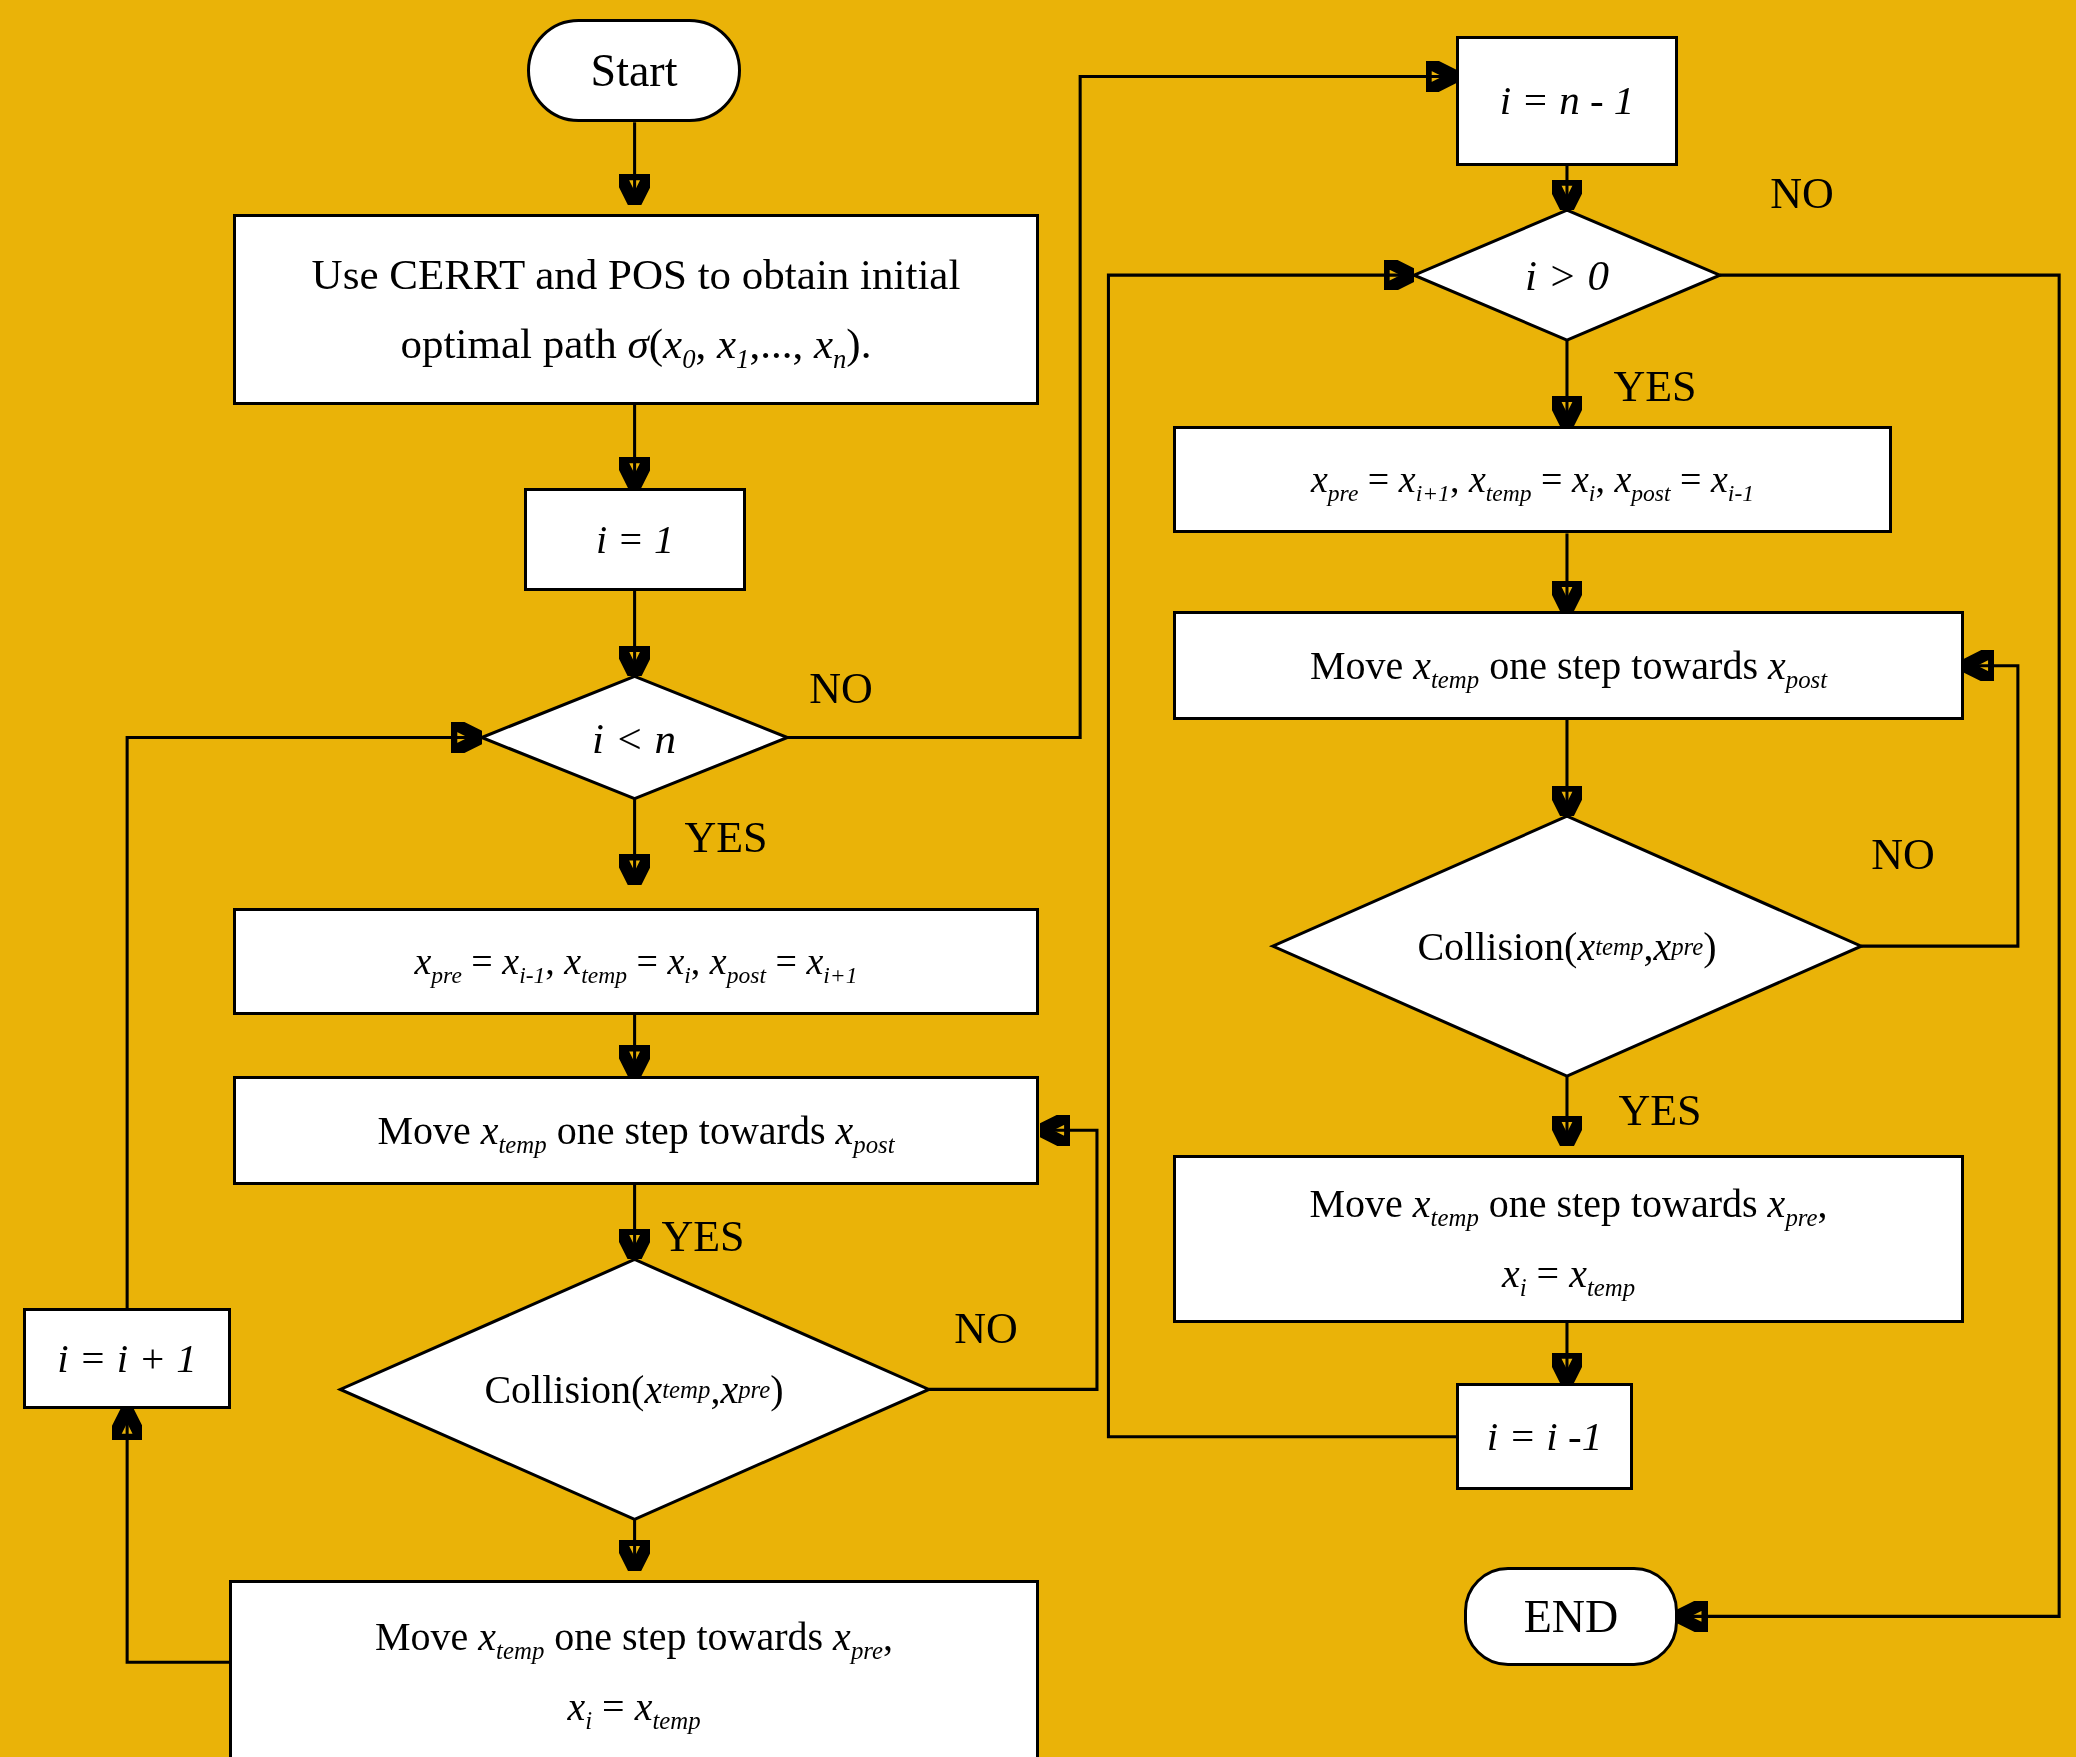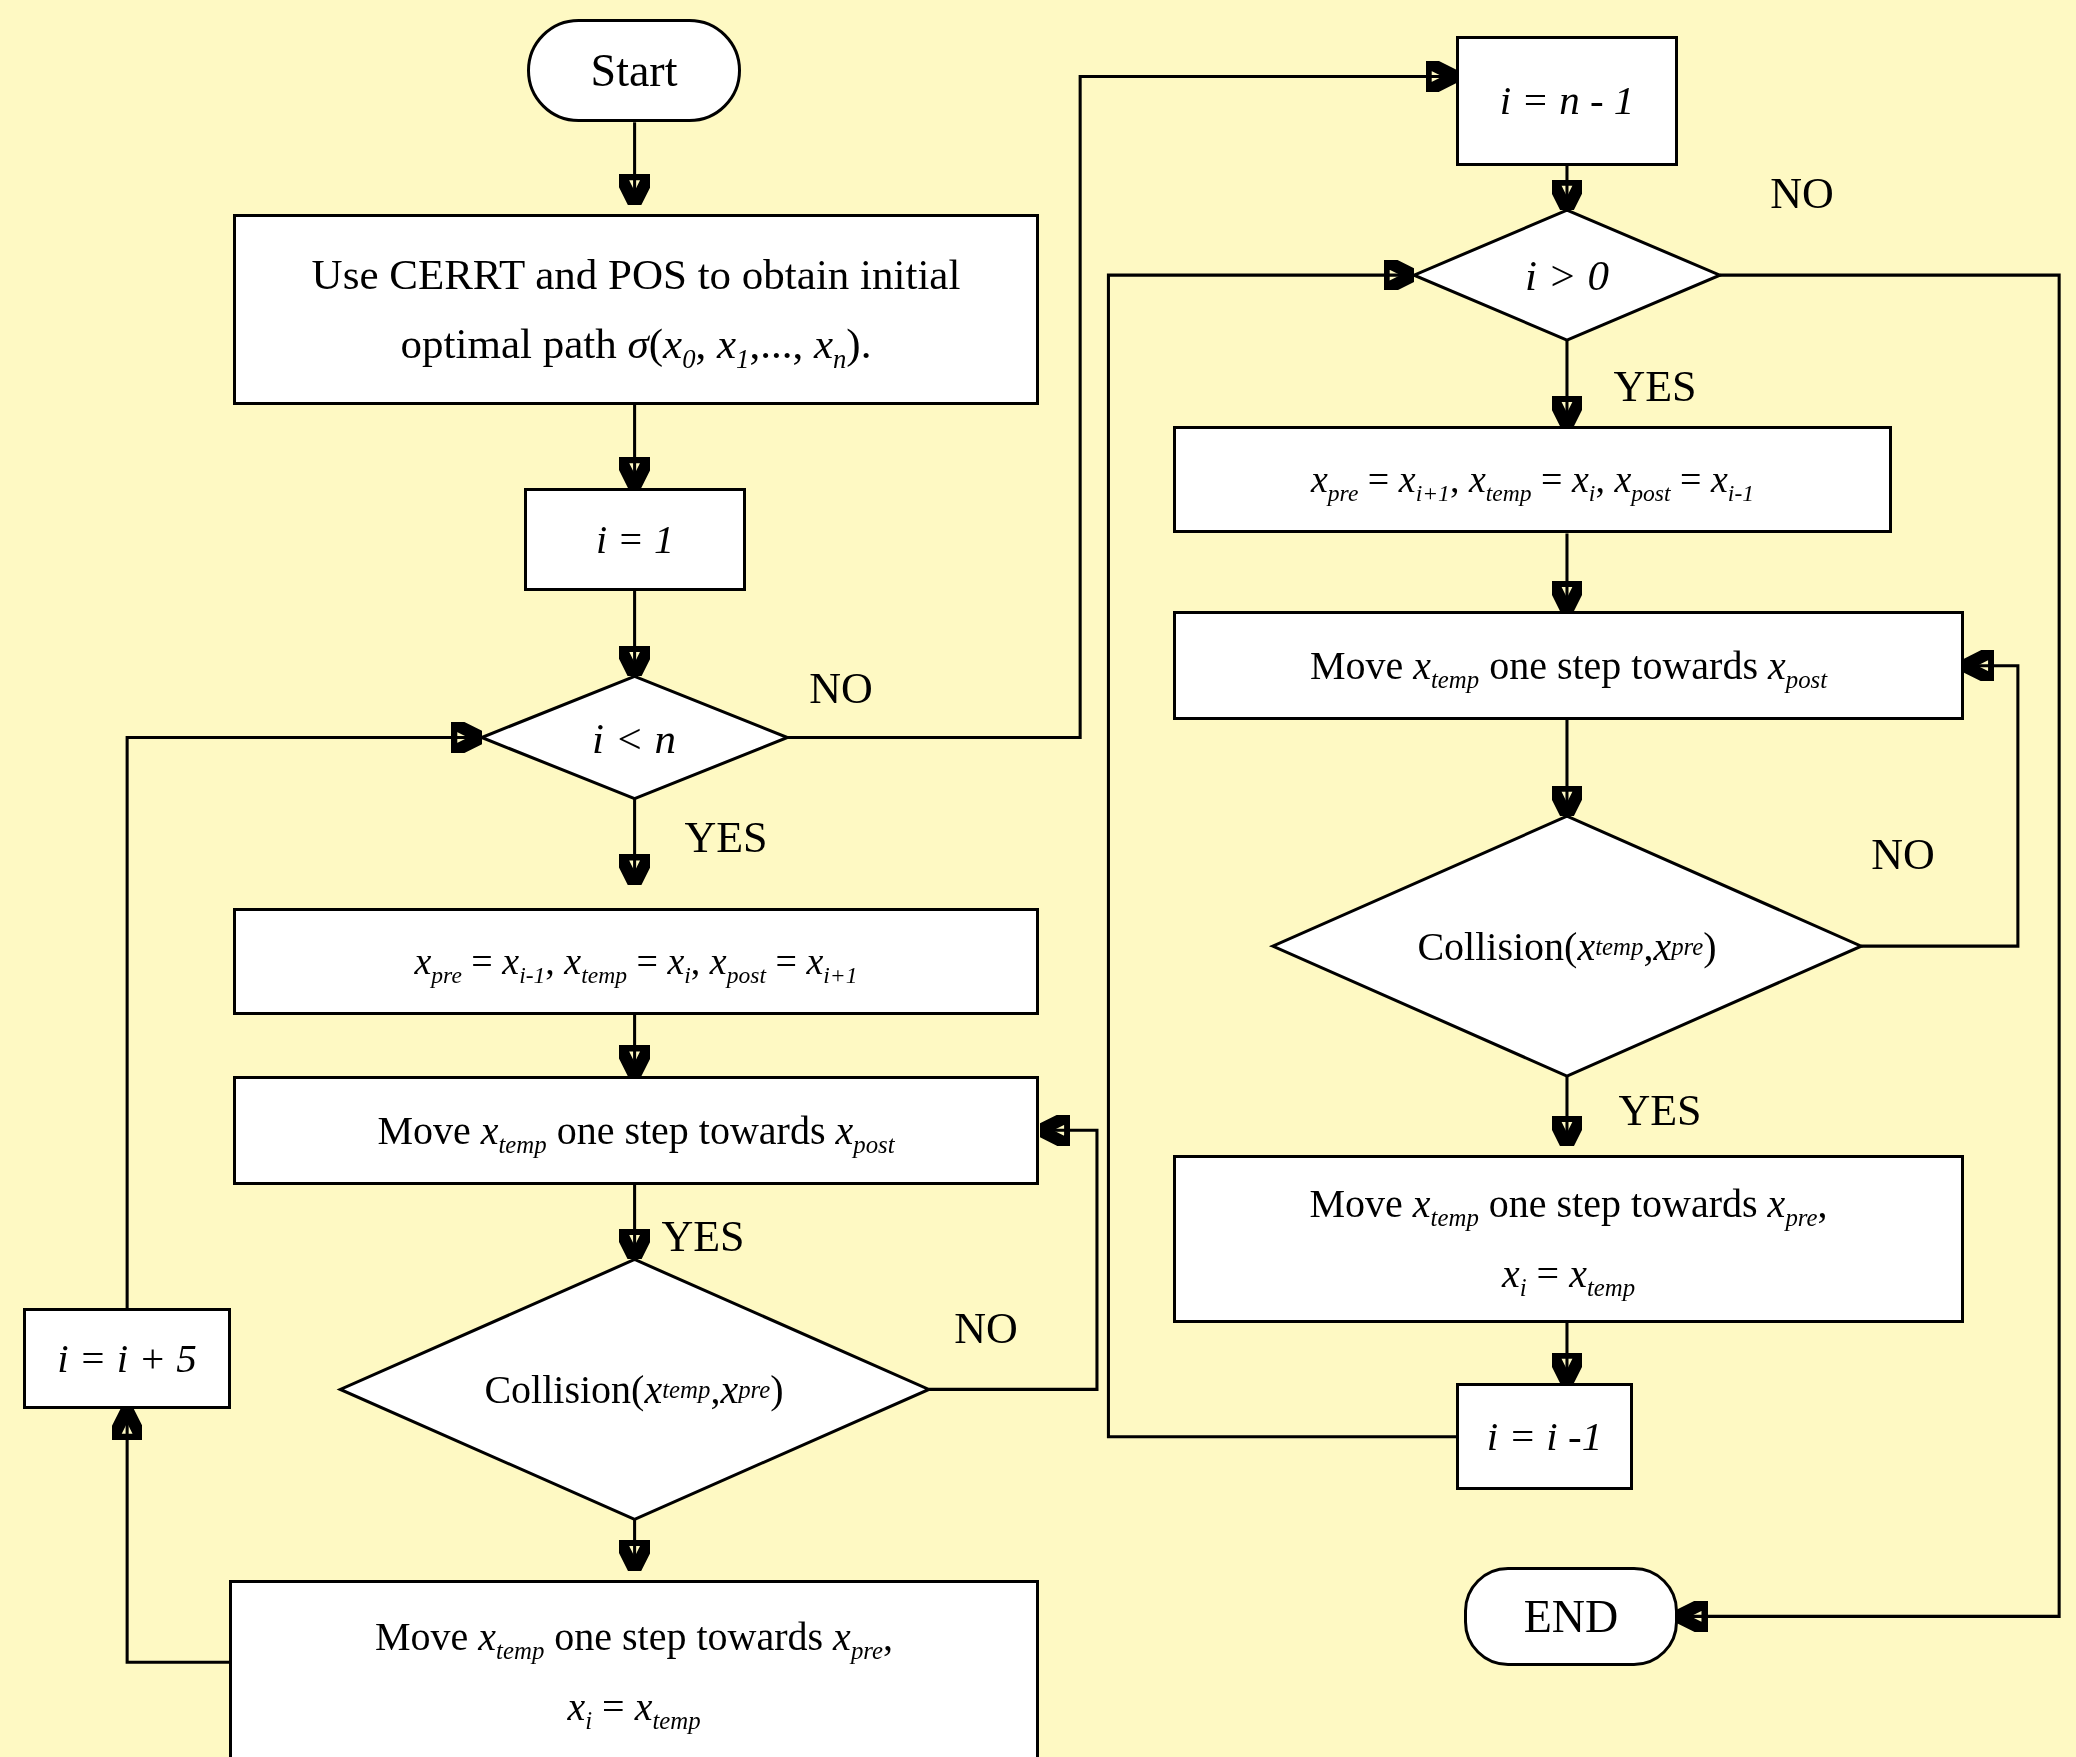--- a/index.html
+++ b/index.html
@@ -1,19 +1,19 @@
 <!DOCTYPE html>
 <html style="font-size:12.2px"><head>
 <meta charset="utf-8">
 <style>
   html,body{margin:0;padding:0;background:#ffffff;}
   .canvas{
     position:relative;
     width:2077px;height:1757px;
-    background:#fef9c3;
+    background:#eab308;
     font-family:"Liberation Serif","DejaVu Serif",serif;
     color:#000;
   }
   svg.wires{position:absolute;left:0;top:0;width:2077px;height:1757px;}
   svg.wires path, svg.wires polygon{stroke:#000;stroke-width:4;fill:none;}
   svg.wires polygon{fill:#ffffff;}
   .node{
     position:absolute;
     display:flex;flex-direction:column;align-items:center;justify-content:center;
     text-align:center;
@@ -103,21 +103,21 @@
   <div class="node" style="left:233px;top:1076px;width:806px;height:109px;">
     <div><span>Move </span><span class="it">x</span><sub>temp</sub><span> one step towards </span><span class="it">x</span><sub>post</sub></div>
   </div>
 
   <div class="node two-line" style="left:229px;top:1571px;width:810px;height:183px;">
     <div><span>Move </span><span class="it">x</span><sub>temp</sub><span> one step towards </span><span class="it">x</span><sub>pre</sub><span>,</span></div>
     <div><span class="it">x</span><sub>i</sub><span> = </span><span class="it">x</span><sub>temp</sub></div>
   </div>
 
   <div class="node italic-label" style="left:23px;top:1308px;width:208px;height:101px;font-size:41px;">
-    <span>i = i + 5</span>
+    <span>i = i + 1</span>
   </div>
 
   <div class="node italic-label" style="left:1456px;top:11.5px;width:222px;height:130px;font-size:41px;margin-top:24px;">
     <span>i = n - 1</span>
   </div>
 
   <div class="node small-math" style="left:1173px;top:426px;width:719px;height:107px;">
     <div><span class="it">x</span><sub>pre</sub><span> = </span><span class="it">x</span><sub>i+1</sub><span>, </span><span class="it">x</span><sub>temp</sub><span> = </span><span class="it">x</span><sub>i</sub><span>, </span><span class="it">x</span><sub>post</sub><span> = </span><span class="it">x</span><sub>i-1</sub></div>
   </div>
 

